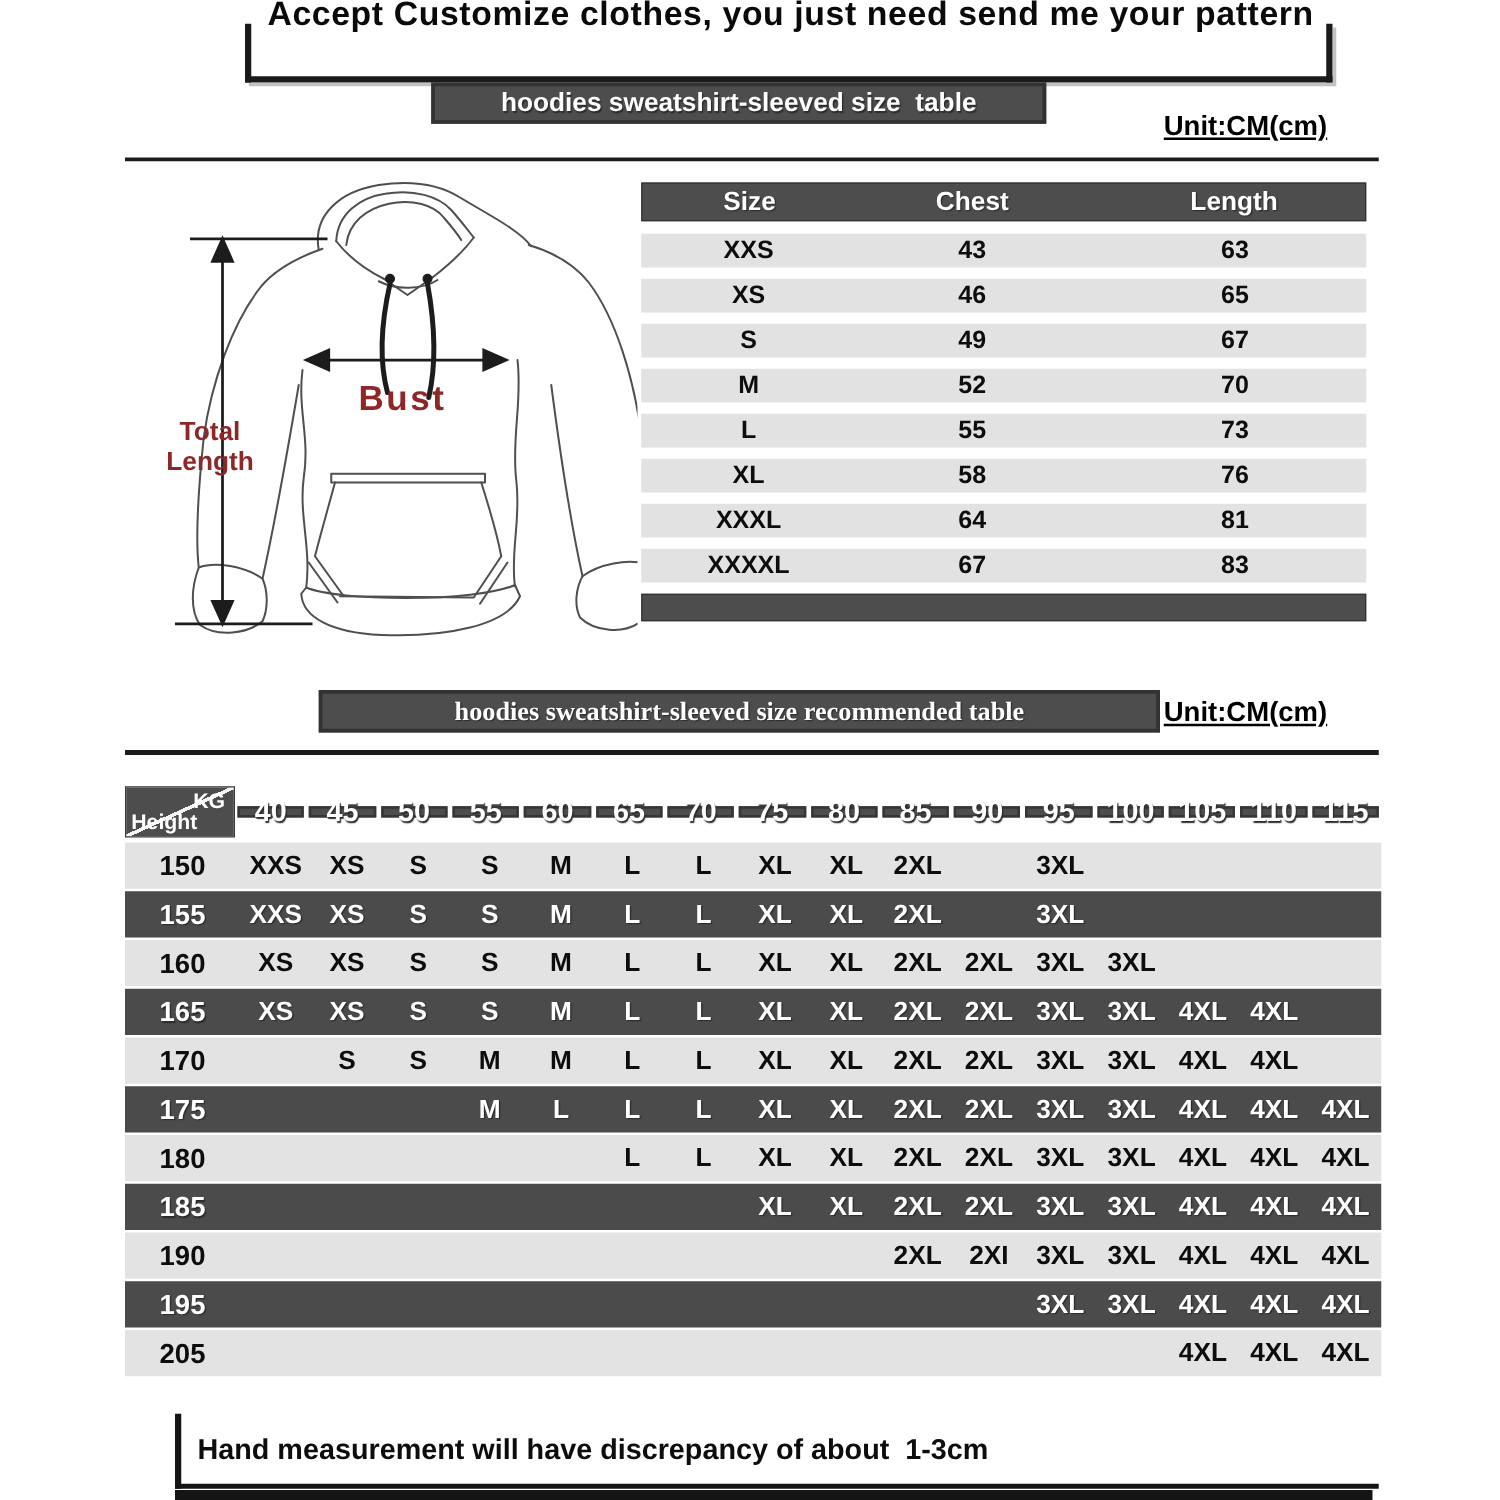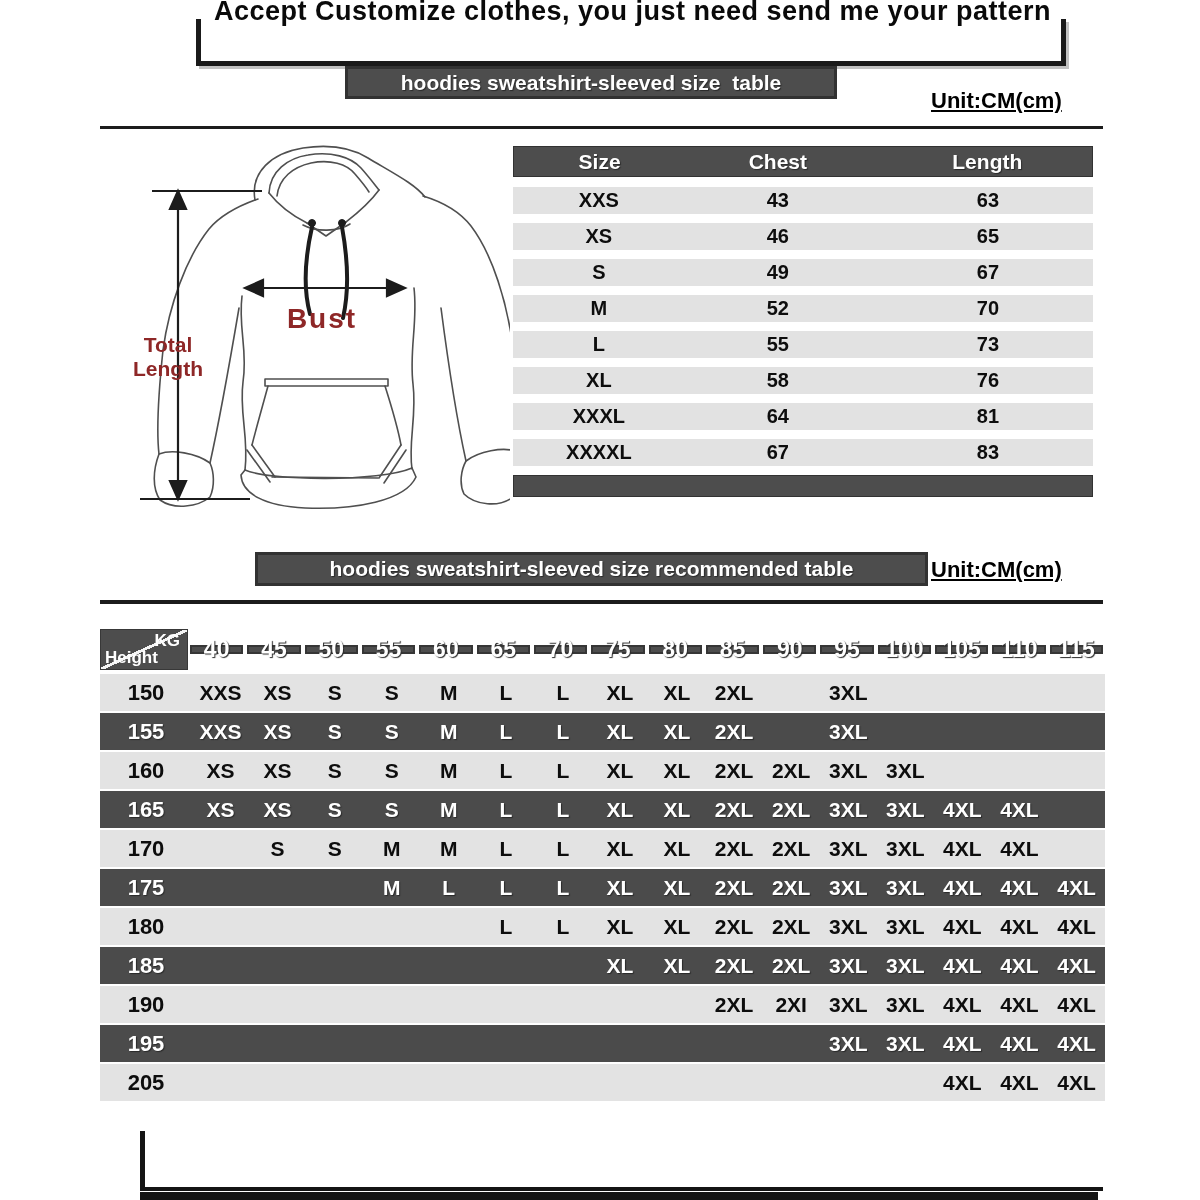--- a/index.html
+++ b/index.html
@@ -11,21 +11,21 @@
   .hdr-box{position:absolute;left:196px;top:19px;width:860px;height:42px;
     border-left:5px solid #1a1a1a;border-right:5px solid #1a1a1a;border-bottom:5px solid #1a1a1a;
     box-shadow:3px 3px 0 rgba(120,120,120,.45);}
   .hdr-text{position:absolute;left:130px;top:-4px;width:1005px;text-align:center;
     font-weight:bold;font-size:27px;line-height:30px;color:#0a0a0a;letter-spacing:.5px;}
   
   .bar{position:absolute;background:#4d4d4d;border:3px solid #323232;color:#fff;
     display:flex;align-items:center;justify-content:center;font-weight:bold;font-size:21px;
     text-shadow:1px 1px 1px #2a2a2a;white-space:pre;}
   .bar1{left:345px;top:66px;width:486px;height:27px;}
-  .bar2{left:255px;top:552px;width:667px;height:28px;}
+  .bar2{left:255px;top:552px;width:667px;height:28px;font-family:Liberation Serif, serif;}
   .unit{position:absolute;font-weight:bold;font-size:22px;color:#000;text-decoration:underline;}
   .unit1{left:931px;top:88px;}
   .unit2{left:931px;top:557px;}
   .rule{position:absolute;background:#1c1c1c;}
   .rule1{left:100px;top:126px;width:1003px;height:3px;}
   .rule2{left:100px;top:600px;width:1003px;height:4px;}
   
   .diagram{position:absolute;left:100px;top:136px;width:410px;height:392px;}
   
   .size-table{position:absolute;left:513px;top:146px;width:580px;}
@@ -422,16 +422,17 @@
           <div class="m-cell"></div>
           <div class="m-cell"></div>
           <div class="m-cell">4XL</div>
           <div class="m-cell">4XL</div>
           <div class="m-cell">4XL</div>
         </div>
       </div>
   </div>
 
   <div class="foot-box"></div>
+  <div class="foot-note">Hand measurement will have discrepancy of about  1-3cm</div>
   <div class="foot-conv">1inch=2.54cm</div>
   <div class="foot-bar"></div>
 
 </div>
 
 </body></html>

